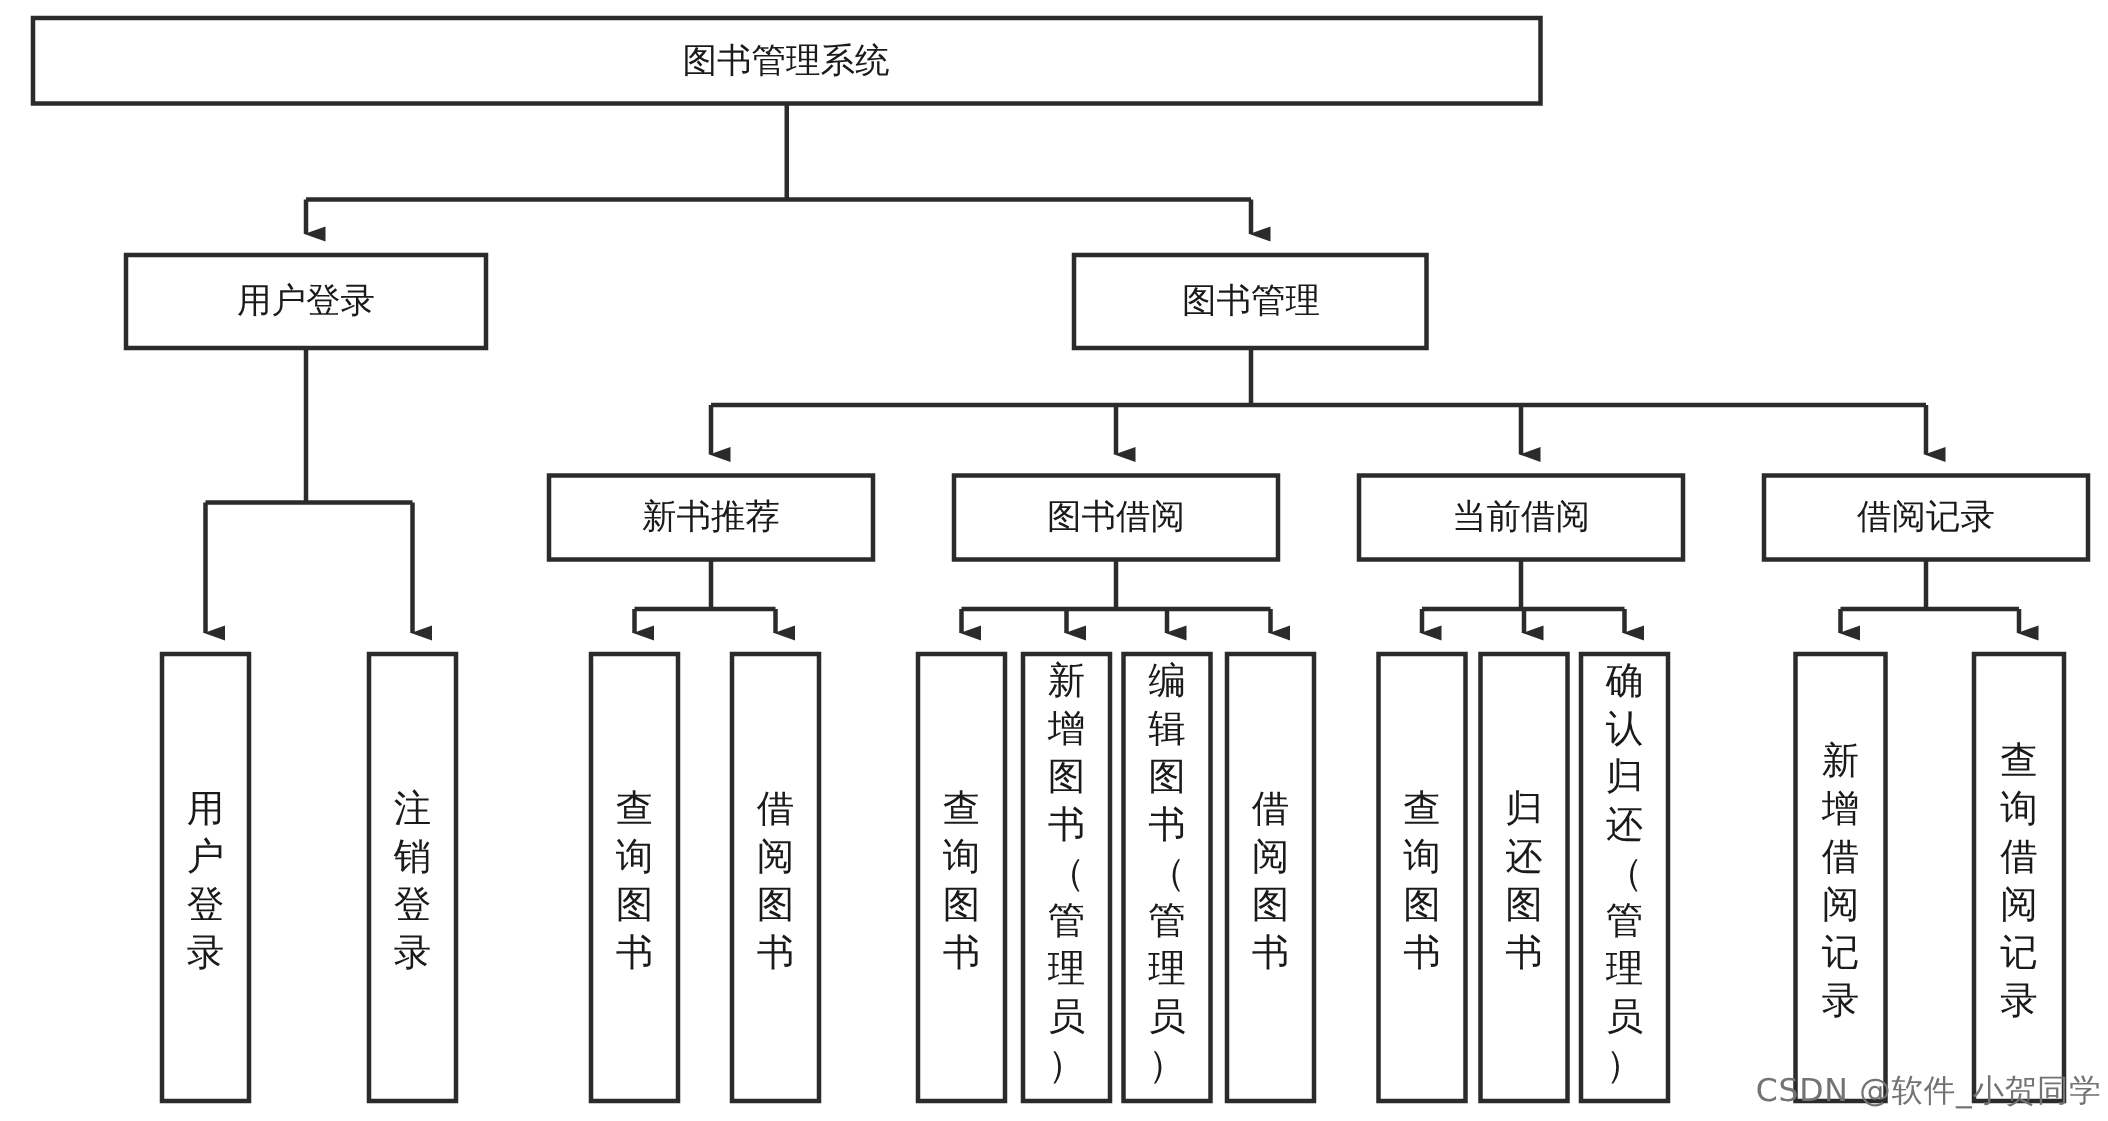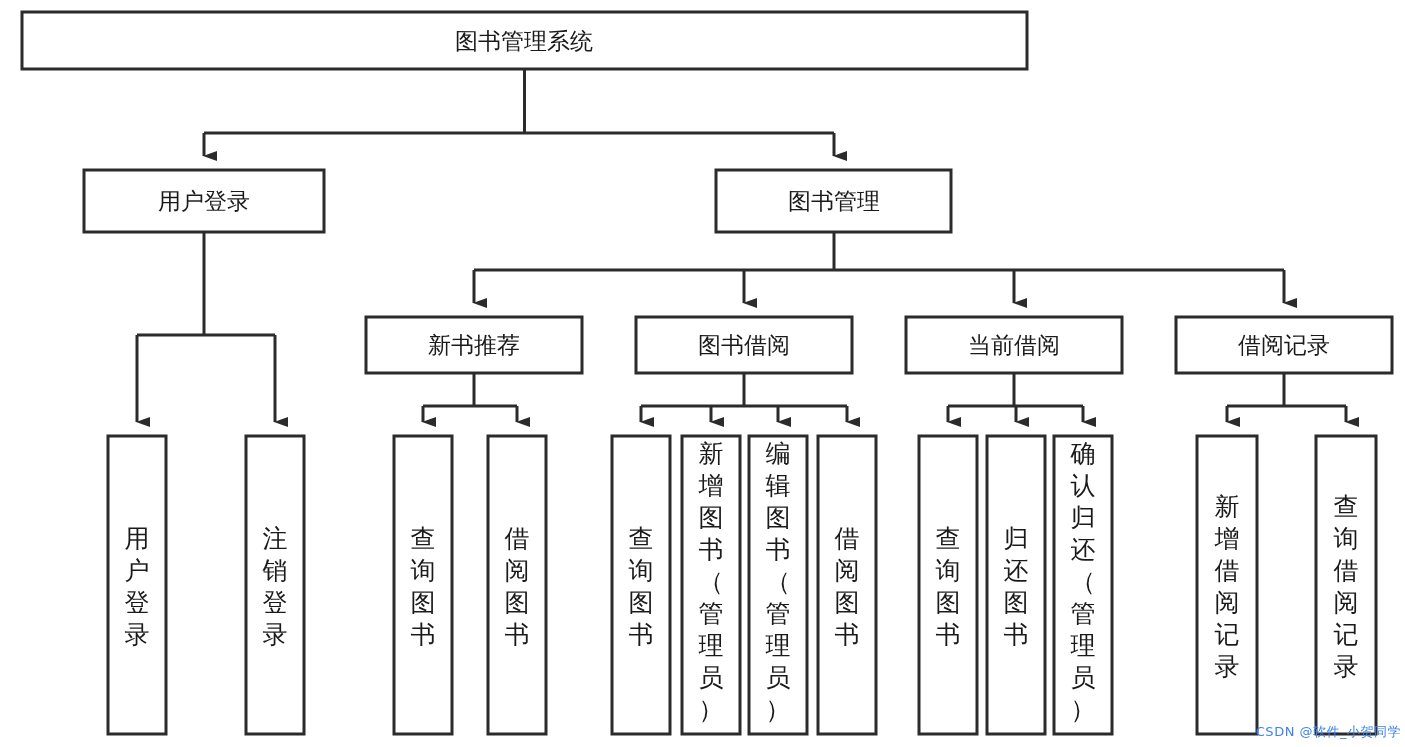--- a/index.html
+++ b/index.html
@@ -20,21 +20,21 @@
     fill:#1a1a1a;font-size:23px;text-anchor:middle;
     dominant-baseline:middle;
   }
   .leaf-label{
     font-family:"DejaVu Sans","Liberation Sans",sans-serif;
     fill:#1a1a1a;font-size:25px;text-anchor:middle;
   }
   .watermark{
     position:absolute;right:8px;bottom:6px;
     font-family:"DejaVu Sans","Liberation Sans",sans-serif;
-    font-size:13px;color:#3b82f6;white-space:nowrap;
+    font-size:21px;color:#737373;white-space:nowrap;
     letter-spacing:.5px;pointer-events:none;
   }
 </style>
 </head>
 <body>
 
 <div id="diagram-root">
   <svg class="diagram" viewBox="0 0 1405 747" xmlns="http://www.w3.org/2000/svg">
 
     <defs>

